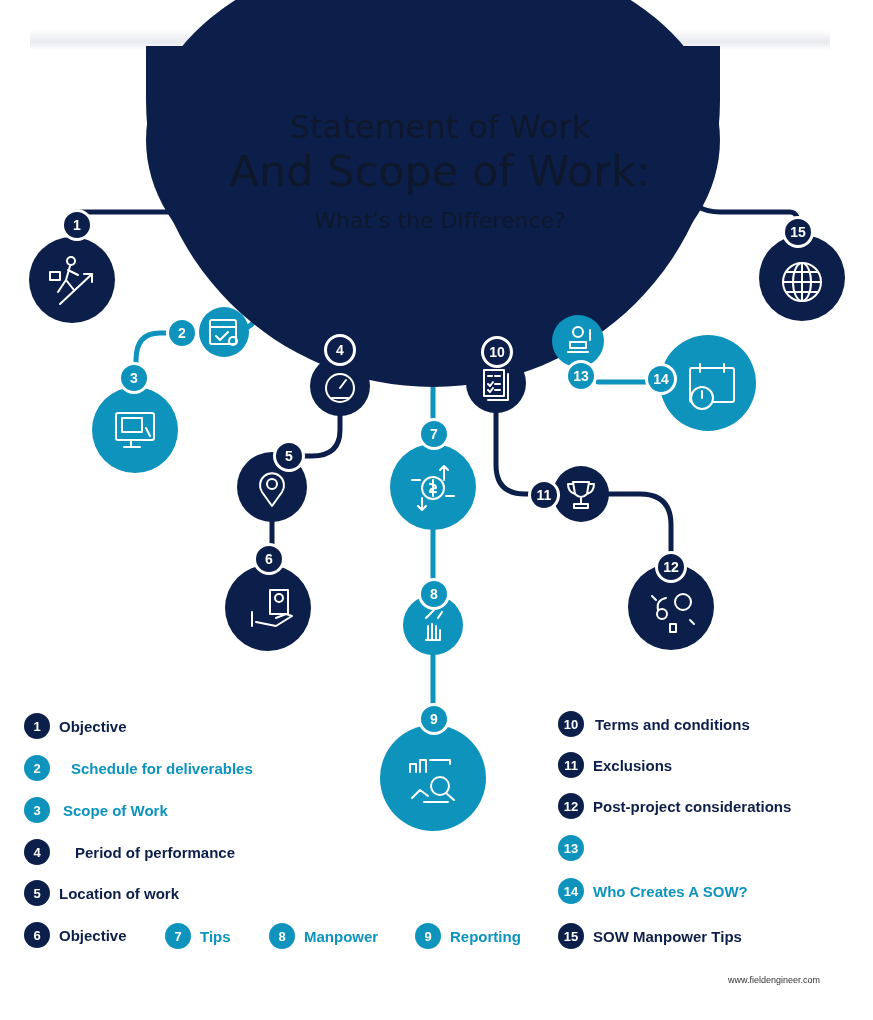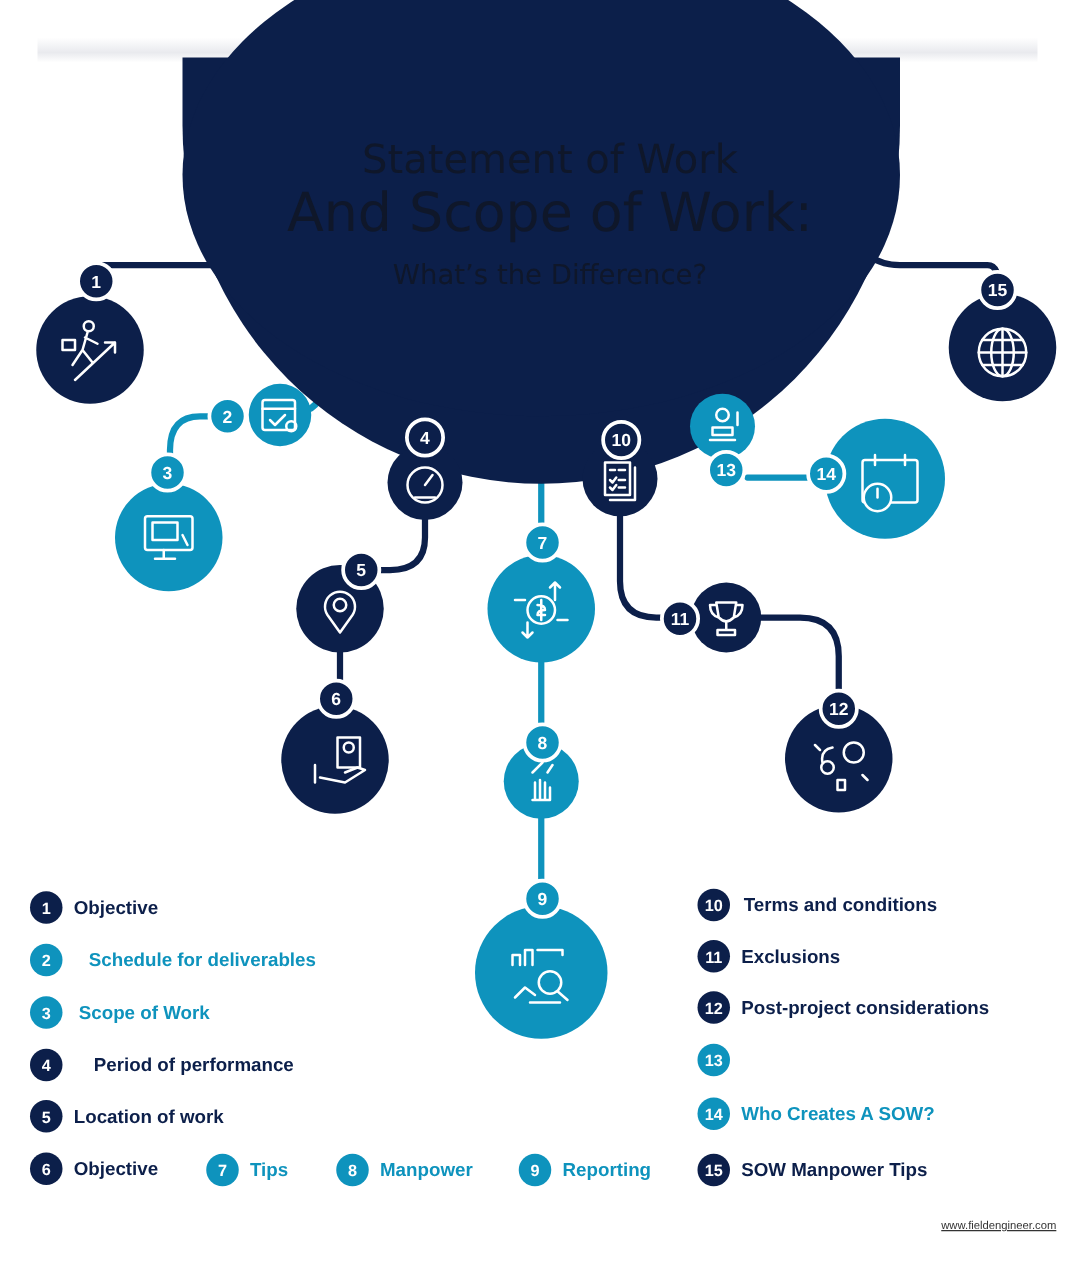--- a/index.html
+++ b/index.html
@@ -10,21 +10,21 @@
   .t1{top:108px;font-size:32px;}
   .t2{top:146px;font-size:43px;}
   .t3{top:208px;font-size:22px;}
   .badge{position:absolute;width:26px;height:26px;border-radius:50%;border:3px solid #fff;color:#fff;font-weight:bold;font-size:14px;display:flex;align-items:center;justify-content:center;box-sizing:content-box;}
   .navy{background:#0c1f4a;}
   .teal{background:#0e93bd;}
   .leg{position:absolute;display:flex;align-items:center;font-weight:bold;font-size:15px;}
   .leg .n{width:26px;height:26px;border-radius:50%;color:#fff;font-size:13px;display:flex;align-items:center;justify-content:center;margin-right:9px;}
   .leg.dark{color:#0c1f4a;}
   .leg.light{color:#0e93bd;}
-  .footer{position:absolute;left:753px;top:975px;font-size:9px;color:#333;text-decoration:underline;}
+  .footer{position:absolute;left:728px;top:975px;font-size:9px;color:#333;}
 </style>
 </head>
 <body>
 
 <div class="topshade"></div>
 
 <svg class="diagram" width="873" height="1020" viewBox="0 0 873 1020">
 
   <g fill="none" stroke-width="5" stroke-linecap="round">
     <path d="M77,224 L77,212 L170,212 Q190,212 200,190" stroke="#0c1f4a"></path>

